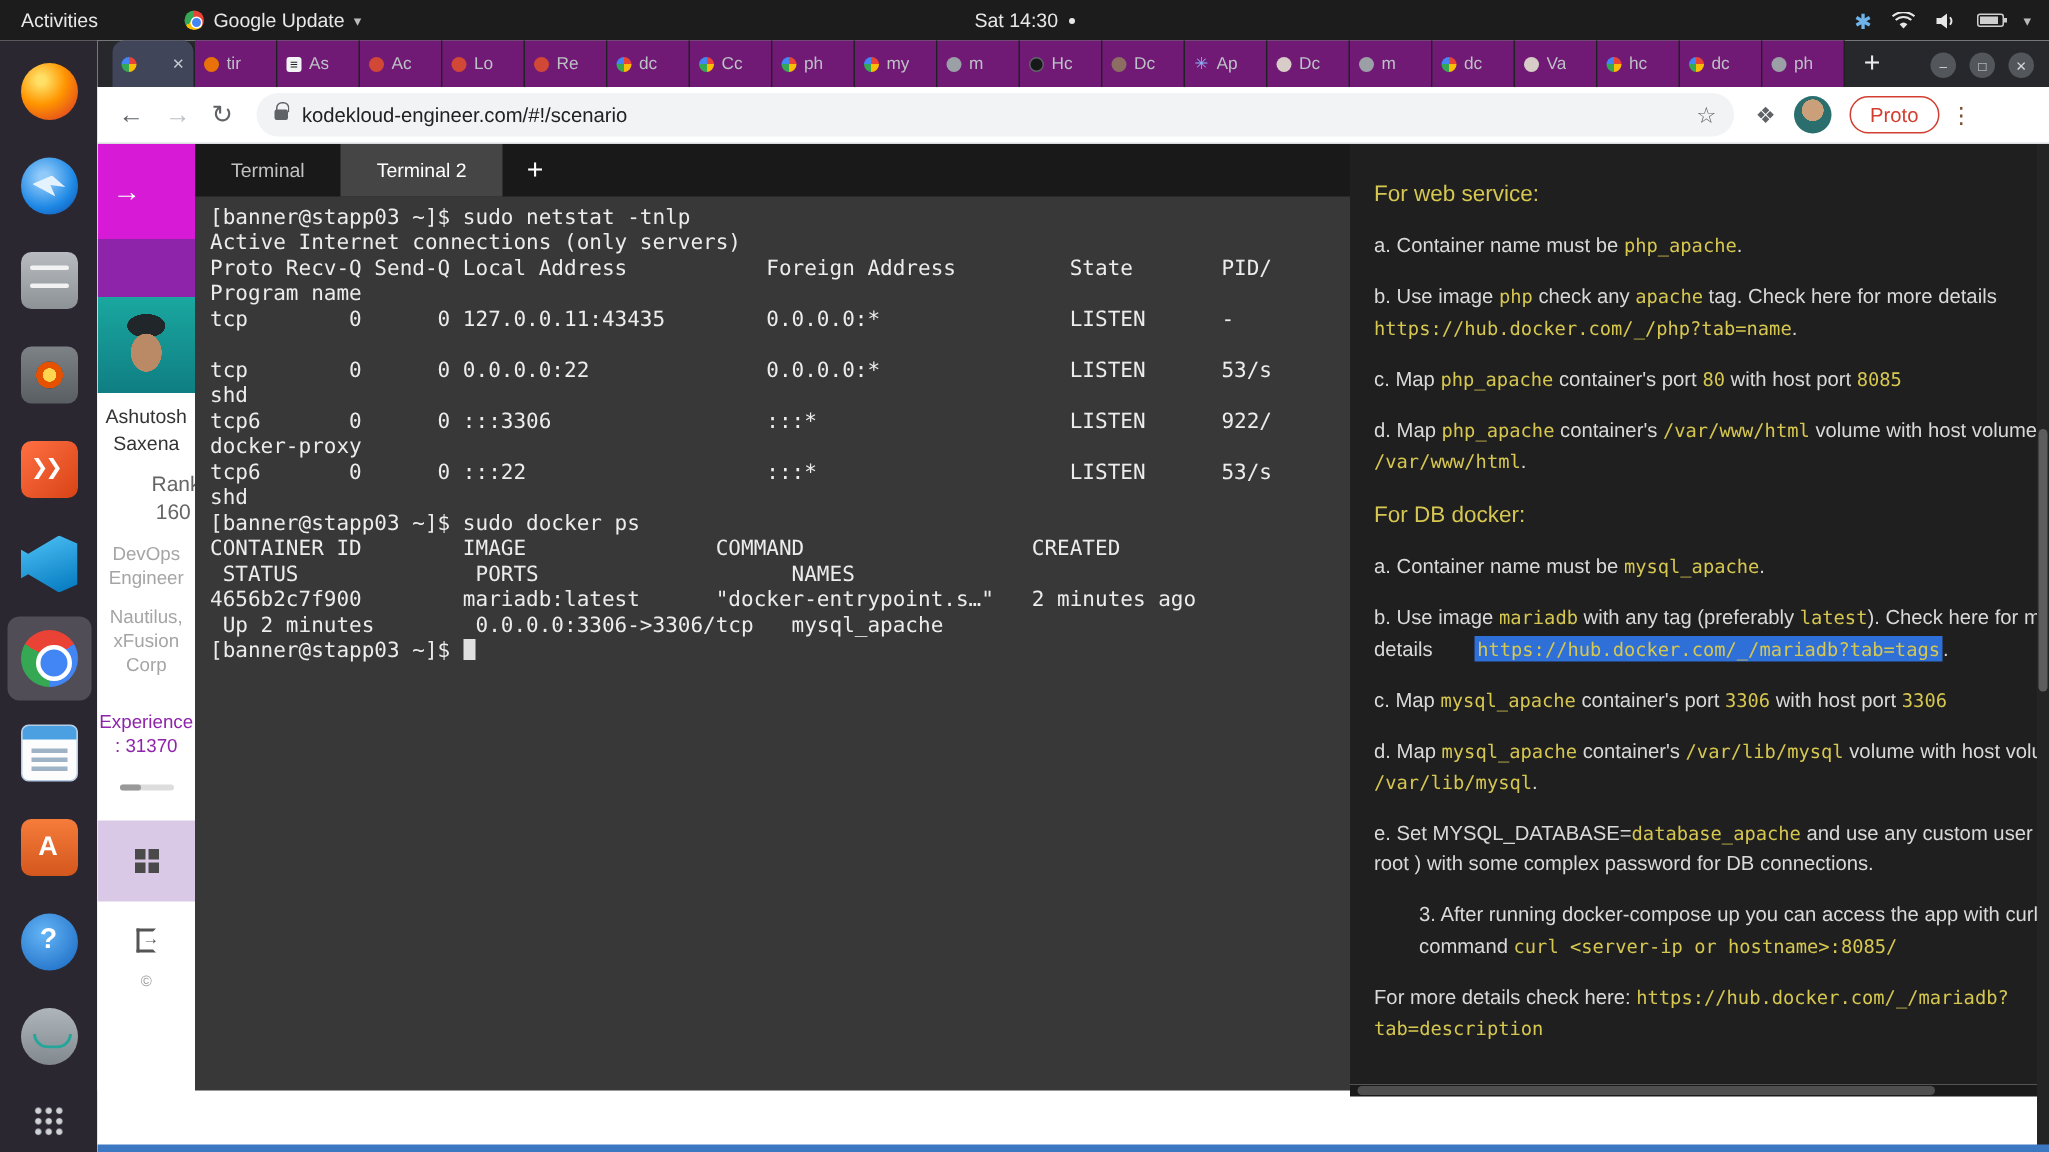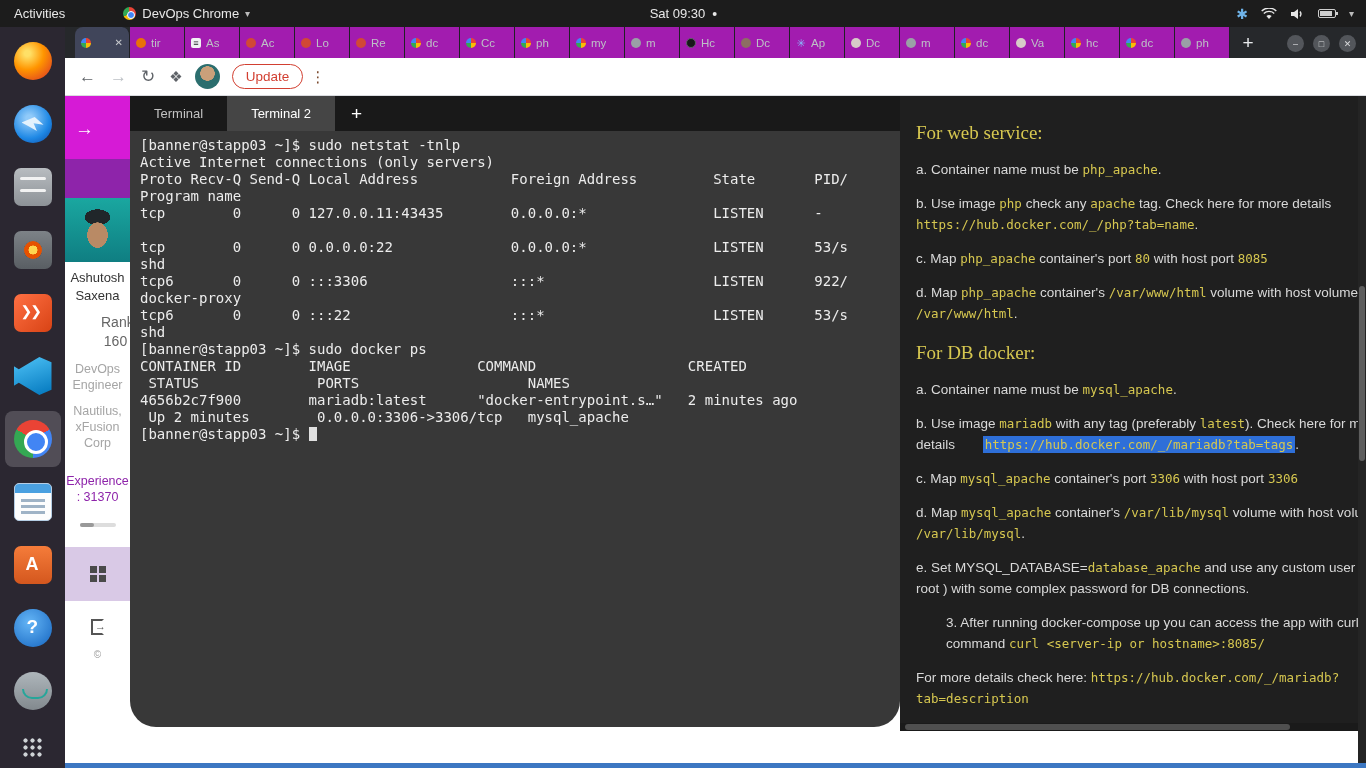--- a/index.html
+++ b/index.html
@@ -56,21 +56,21 @@
   .di-amazon::after{content:"";position:absolute;left:8px;bottom:11px;width:22px;height:8px;border:2.5px solid #26a69a;border-top:none;border-radius:0 0 12px 12px;}
   .apps-grid { width:21px; height:21px; margin-top:auto; margin-bottom:10px;
     background-image:radial-gradient(#cfd3d6 1.8px, transparent 2.4px); background-size:7px 7px; }
 
   
   #window { position:absolute; left:65px; top:27px; width:1301px; height:741px; background:#fff; }
 
   #tabstrip { position:absolute; left:0; top:0; width:1301px; height:31px; background:#26282b;
               display:flex; align-items:flex-end; padding-left:10px; }
   #browser-tabs { display:flex; height:31px; }
-  .tab { width:55px; height:31px; background:#a21caf; display:flex; align-items:center; gap:5px;
+  .tab { width:55px; height:31px; background:#701a75; display:flex; align-items:center; gap:5px;
          padding:0 6px; border-right:1px solid #202124; overflow:hidden; }
   .tab.active { background:#40455a; border-radius:8px 8px 0 0; }
   .fav { width:10px; height:10px; border-radius:50%; flex:none; font-size:9px; line-height:10px; text-align:center; }
   .fav-google { background:conic-gradient(#ea4335 0 90deg,#fbbc05 90deg 180deg,#34a853 180deg 270deg,#4285f4 270deg 360deg); }
   .fav-orange { background:#e8710a; } .fav-red { background:#d14836; }
   .fav-gray { background:#9aa0a6; } .fav-dark { background:#17181a; border:1px solid #5f6368; }
   .fav-brown { background:#8d6e63; } .fav-tan { background:#d7ccc8; }
   .fav-menu { background:#f1f3f4; color:#202124; border-radius:2px; font-weight:bold; }
   .fav-bluestar { background:transparent; color:#8ab4f8; font-size:11px; }
   .tab-label { color:#bdc1c6; font-size:11.5px; white-space:nowrap; overflow:hidden; }
@@ -122,58 +122,58 @@
     background: linear-gradient(#4a4a4a,#4a4a4a) 0 0/7px 7px no-repeat,
                 linear-gradient(#4a4a4a,#4a4a4a) 9px 0/7px 7px no-repeat,
                 linear-gradient(#4a4a4a,#4a4a4a) 0 9px/7px 7px no-repeat,
                 linear-gradient(#4a4a4a,#4a4a4a) 9px 9px/7px 7px no-repeat; }
   .pexit { margin-top:18px; display:flex; justify-content:center; }
   .exit-ico { width:13px; height:16px; border:2px solid #555; border-right-color:transparent; position:relative; }
   .exit-ico::after { content:"→"; position:absolute; left:2px; top:-1px; color:#555; font-size:11px; }
   .pcopy { margin-top:14px; font-size:10px; color:#999; }
 
   
-  #terminal { position:absolute; left:65px; top:0; width:770px; height:631px; background:#383838;border-radius:26px; }
+  #terminal { position:absolute; left:65px; top:0; width:770px; height:631px; background:#383838; }
   #term-tabbar { height:35px; background:#191919; display:flex; align-items:stretch; }
   .tterm { padding:0 24px; display:flex; align-items:center; color:#c2c2c2; font-size:13px; }
   .tterm.active { background:#454545; color:#fff; }
   .term-plus { display:flex; align-items:center; color:#fff; font-size:19px; padding:0 16px; }
   #terminal-pre { margin:6px 0 0 10px; font-family:"DejaVu Sans Mono", monospace;
                   font-size:14px; line-height:17px; color:#ececec; white-space:pre; }
   .cursor { display:inline-block; width:8px; height:14px; background:#e0e0e0; vertical-align:-2px; }
 
   
   #instructions { position:absolute; left:835px; top:0; width:458px; height:627px;
                   background:#1f1f1f; overflow:hidden; }
   #instructions-inner { width:505px; padding:22px 0 0 16px; }
   .ipara { margin-bottom:13px; font-size:13.5px; line-height:1.55; color:#d9d9d9; }
   .ipara.indent { margin-left:30px; }
-  .seg-heading { font-family:Liberation Serif, serif; color:#d6c750; font-size:19px; }
+  .seg-heading { font-family:Liberation Sans, sans-serif; color:#d6c750; font-size:15px; }
   .seg-code, .seg-link, .seg-selected { font-family:"DejaVu Sans Mono", monospace; font-size:12.5px; color:#d6c750; }
   .seg-selected { background:#2e6fd8; padding:1px 2px;margin-left:24px; }
 
   
   #vscroll { position:absolute; left:1293px; top:0; width:8px; height:672px; background:#242424; }
   #vscroll .thumb { position:absolute; left:1px; top:190px; width:6px; height:175px; background:#5d5d5d; border-radius:3px; }
   #hscroll { position:absolute; left:835px; top:627px; width:458px; height:8px; background:#1a1a1a; }
   #hscroll .thumb { position:absolute; left:5px; top:1px; width:385px; height:6px; background:#4f4f4f; border-radius:3px; }
   #bottom-accent { position:absolute; left:0; bottom:0; width:1301px; height:5px; background:#3c77c2; }
 </style>
 </head>
 <body>
 
 <div id="topbar">
   <span class="tb-activities">Activities</span>
   <span class="tb-appmenu">
     <span class="chrome-mini"></span>
-    <span>DevOps Chrome</span>
+    <span>Google Update</span>
     <span class="tb-caret">▾</span>
   </span>
   <span class="tb-clock">
-    <span>Sat 09:30</span>
+    <span>Sat 14:30</span>
     <span class="tb-dot"></span>
   </span>
   <span class="tb-tray">
     <span class="tray-flower">✱</span>
     <svg width="16" height="12" viewBox="0 0 16 12">
       <path d="M8 11 L5.4 8.1 a4.2 4.2 0 0 1 5.2 0 Z" fill="#e6e6e6"></path>
       <path d="M2.8 5.4 a7.6 7.6 0 0 1 10.4 0" stroke="#e6e6e6" fill="none" stroke-width="1.4"></path>
       <path d="M0.7 2.9 a10.8 10.8 0 0 1 14.6 0" stroke="#e6e6e6" fill="none" stroke-width="1.4"></path>
     </svg>
     <svg width="15" height="12" viewBox="0 0 15 12">
@@ -318,23 +318,28 @@
       <span class="wbtn">–</span>
       <span class="wbtn">□</span>
       <span class="wbtn">✕</span>
     </div>
   </div>
 
   <div id="toolbar">
     <span class="nav-ico">←</span>
     <span class="nav-ico disabled">→</span>
     <span class="nav-ico">↻</span>
+    <div id="omnibox">
+      <span class="lock"></span>
+      <span id="url-text">kodekloud-engineer.com/#!/scenario</span>
+      <span class="star">☆</span>
+    </div>
     <span class="puzzle">❖</span>
     <span class="avatar"></span>
-    <span id="update-btn">Update</span>
+    <span id="update-btn">Proto</span>
     <span class="kebab">⋮</span>
   </div>
 
   <div id="content">
 
     <div id="profile">
       <div class="side-top">
         <span class="side-arrow">→</span>
       </div>
       <div class="photo"></div>

